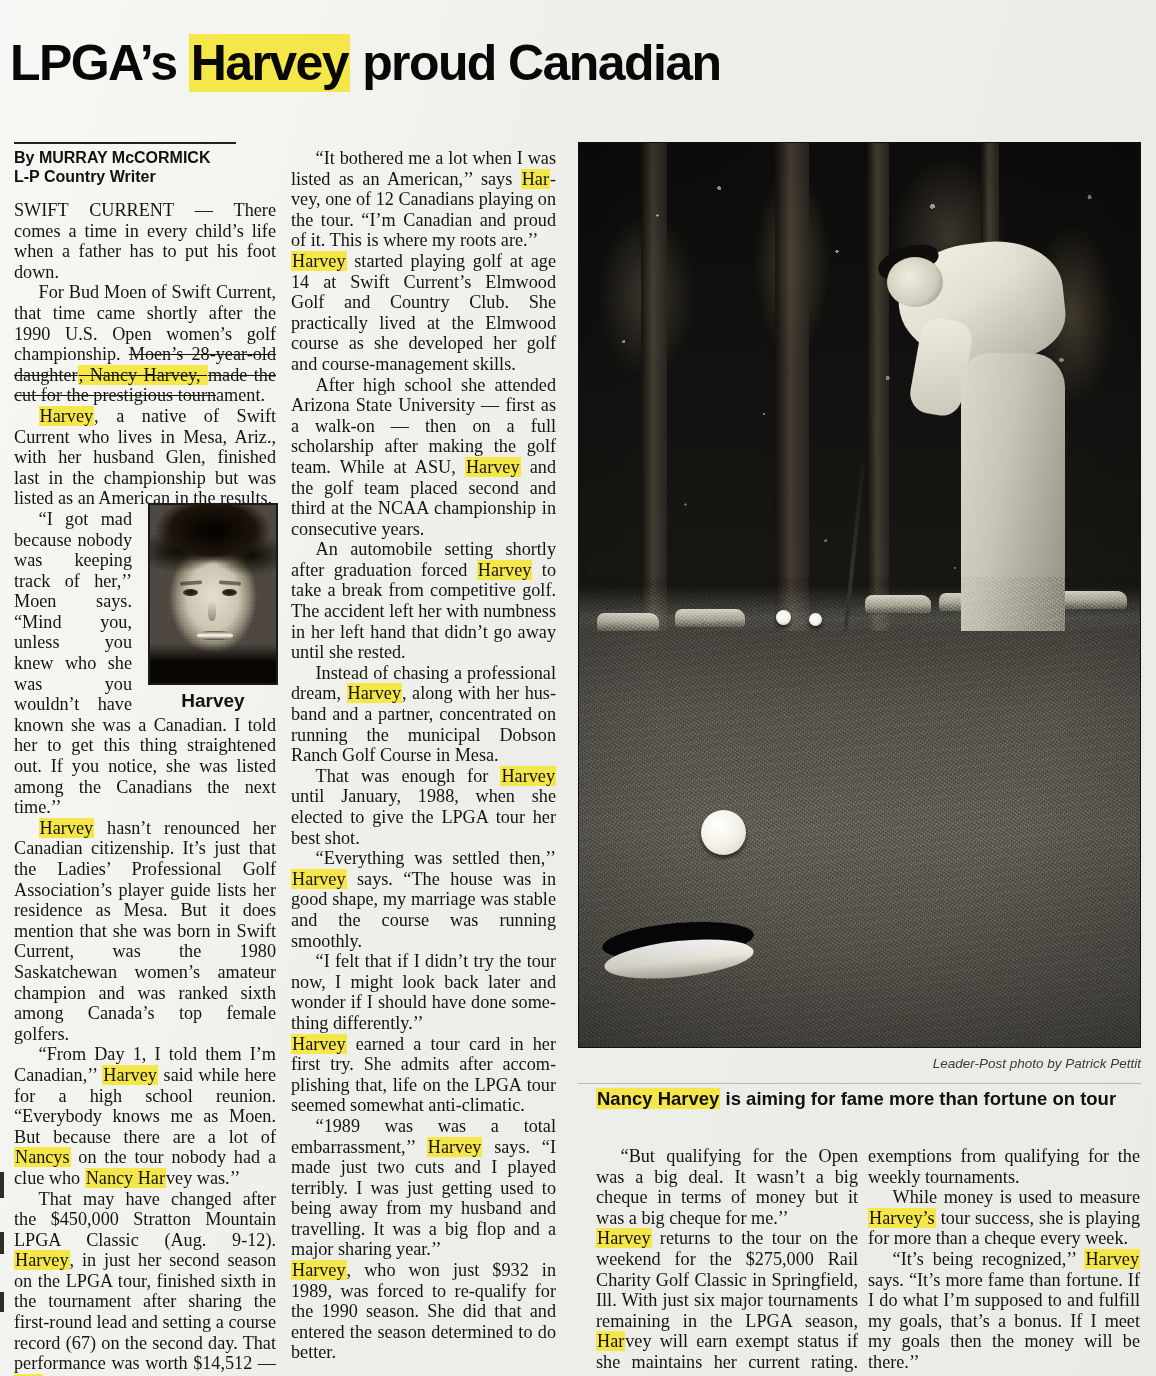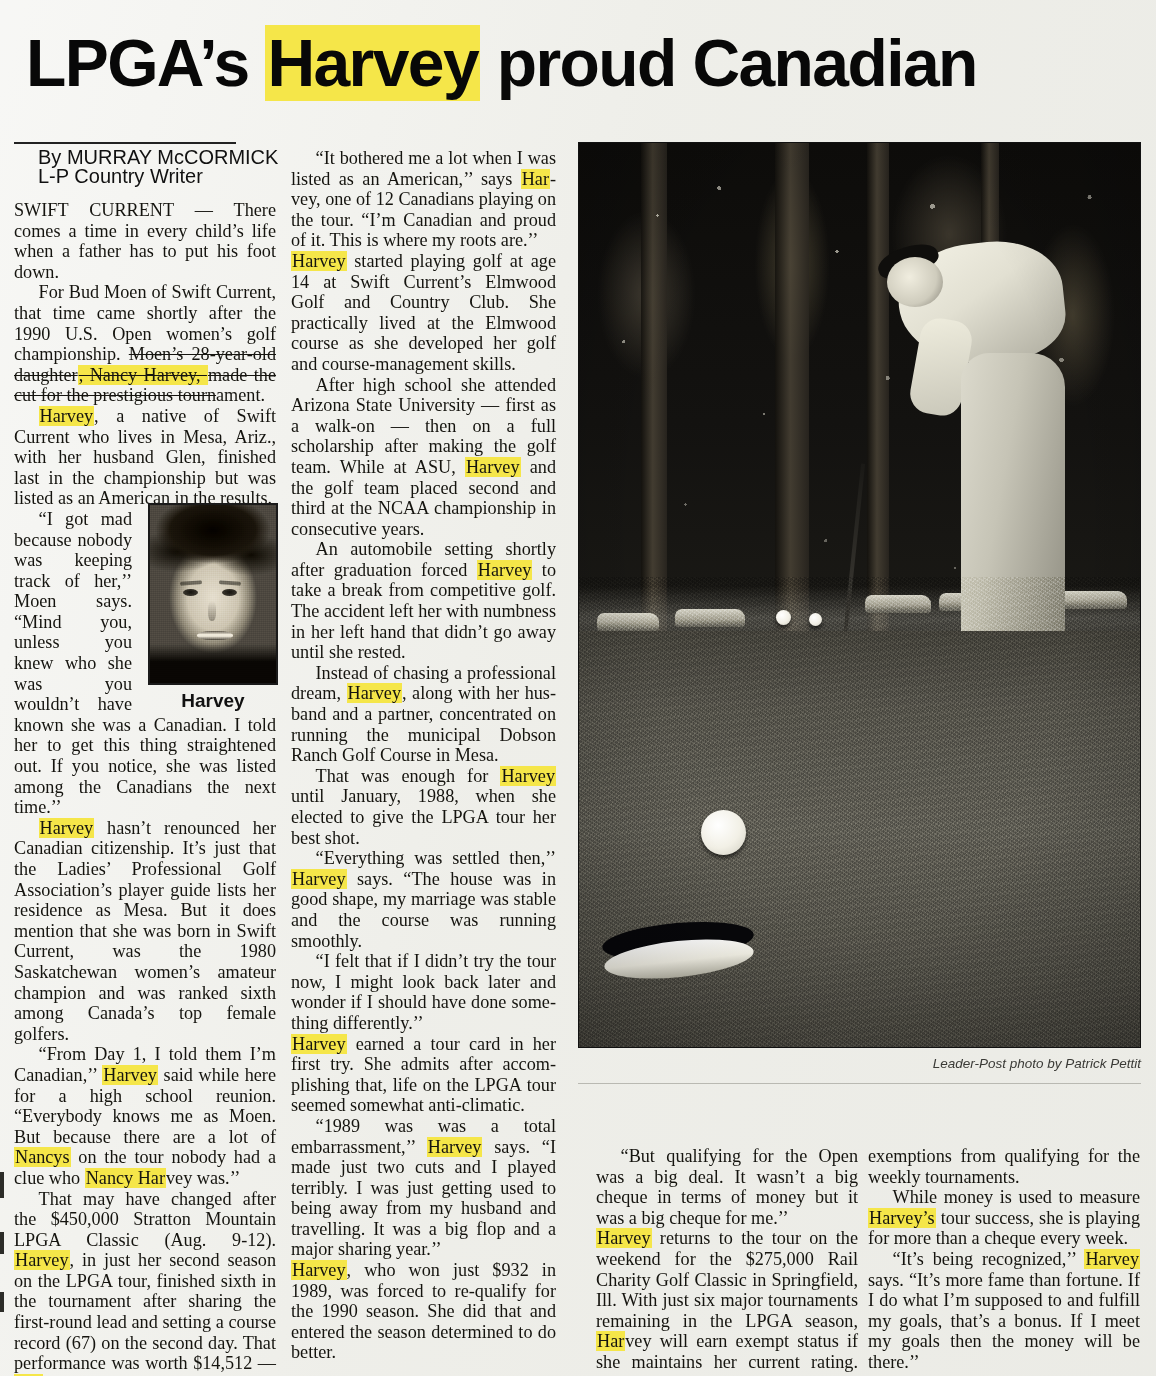--- a/index.html
+++ b/index.html
@@ -17,25 +17,25 @@
     position: absolute;
     inset: 0;
     background:
       linear-gradient(105deg, rgba(255,255,255,0.55) 0%, rgba(240,240,234,0.2) 45%, rgba(232,232,226,0.5) 100%),
       #eeeee9;
   }
 
   
   .headline {
     position: absolute;
-    left: 26px; top: 26px;
+    left: 10px; top: 26px;
     width: 1130px;
     font-family: "Liberation Sans", sans-serif;
     font-weight: bold;
-    font-size: 66px;
+    font-size: 50px;
     line-height: 74px;
     letter-spacing: -1.6px;
     color: #080808;
     white-space: nowrap;
   }
   .headline .hl { background: #f5e649; padding: 1px 2px; }
 
   
   .col {
     position: absolute;
@@ -63,25 +63,24 @@
     position: absolute;
     left: 14px; top: 142px;
     width: 222px; height: 2px;
     background: #222;
   }
   .byline {
     position: absolute;
     left: 14px; top: 148px;
     width: 270px;
     font-family: "Liberation Sans", sans-serif;
-    font-weight: normal;
-    font-size: 20px;
+    font-weight: bold;
+    font-size: 16px;
     line-height: 19px;
     color: #111;
-    margin-left: 24px;
   }
 
   
   #col1 { left: 14px; top: 200px; width: 262px; }
   
   #col1 .wrapfloat {
     float: right;
     width: 136px;
     height: 200px;
     shape-outside: inset(0);
@@ -419,20 +418,21 @@
     <div class="mp-ball big"></div>
     <div class="mp-hole">
       <div class="dark"></div>
       <div class="lip"></div>
     </div>
     <div class="mp-vignette"></div>
   </div>
 
   <div class="photo-credit">Leader-Post photo by Patrick Pettit</div>
   <div class="cap-rule"></div>
+  <div class="main-caption"><mark>Nancy Harvey</mark><span> is aiming for fame more than fortune on tour</span></div>
 
   <div class="col" id="col3">
     <p>“But qualifying for the Open was a big deal. It wasn’t a big cheque in terms of money but it was a big cheque for me.’’</p>
     <p class="noind"><mark>Harvey</mark><span> returns to the tour on the weekend for the $275,000 Rail Chari­ty Golf Classic in Springfield, Ill. With just six major tournaments re­maining in the LPGA season, </span><mark>Har</mark><span>­vey will earn exempt status if she maintains her current rating. The top 125 money-winners are awarded</span></p>
   </div>
 
   <div class="col" id="col4">
     <p class="noind">exemptions from qualifying for the weekly tournaments.</p>
     <p><span>While money is used to measure </span><mark>Harvey’s</mark><span> tour success, she is play­ing for more than a cheque every week.</span></p>
     <p><span>“It’s being recognized,’’ </span><mark>Harvey</mark><span> says. “It’s more fame than fortune. If I do what I’m supposed to and ful­fill my goals, that’s a bonus. If I meet my goals then the money will be there.’’</span></p>

